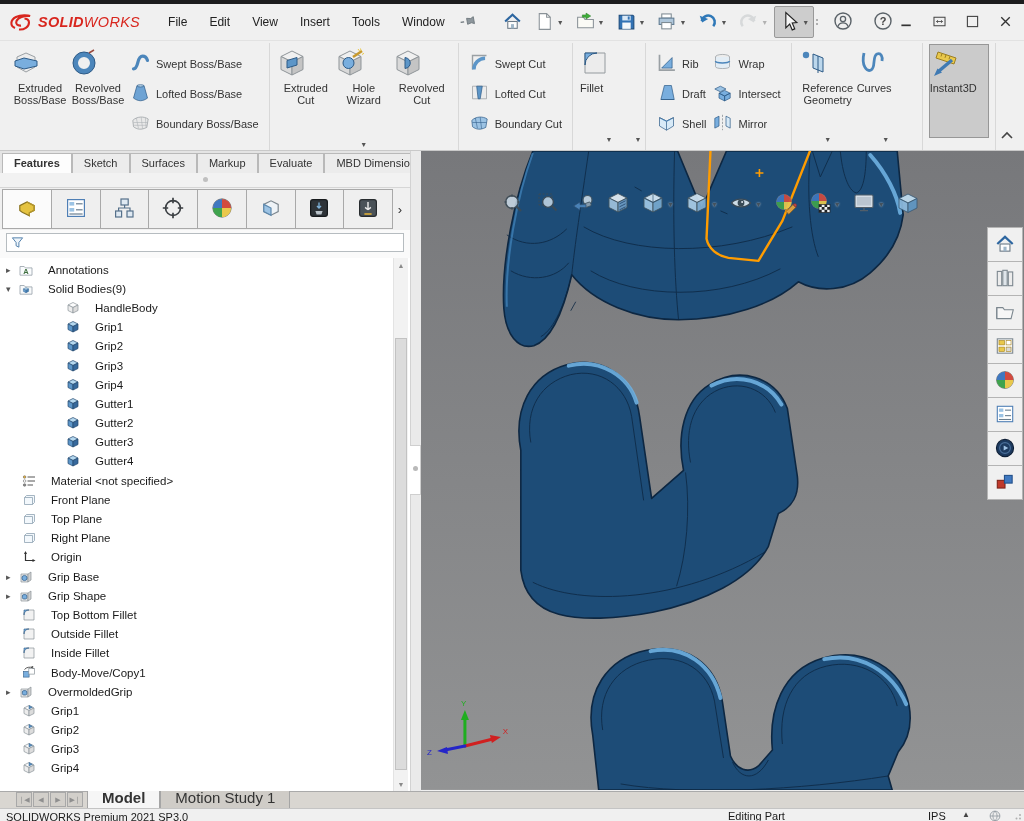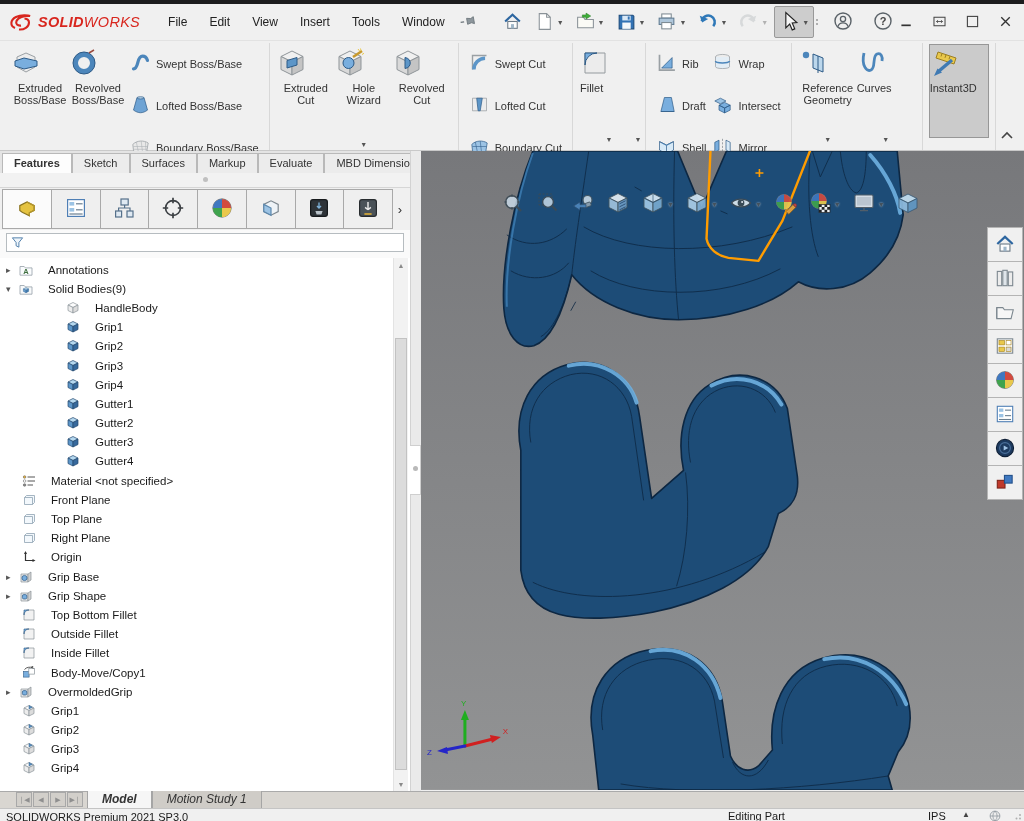--- a/index.html
+++ b/index.html
@@ -30,21 +30,21 @@
   #ribbon{position:relative;height:110px;display:flex;align-items:stretch;padding:2px 30px 0 4px;border-bottom:1px solid #c9c9c9;background:#f0f0f0;box-sizing:border-box;}
   .rgroup{position:relative;display:flex;align-items:flex-start;padding:2px 7px 14px 7px;border-right:1px solid #d8d8d8;}
   .bigcol{position:relative;height:92px;display:flex;flex-direction:column;align-items:center;}
   .rib-big{width:58px;display:flex;flex-direction:column;align-items:flex-start;padding-top:3px;}
   .rib-big .ric svg{width:30px;height:30px;}
   .rlab{text-align:center;line-height:1.12;font-size:11px;color:#333;margin-top:2px;}
   .bigcol.selected{background:#cbcbcb;outline:1px solid #979797;}
   .b-dd,.g-dd{font-size:7px;color:#555;}
   .b-dd{position:absolute;bottom:-6px;left:50%;transform:translateX(-50%);}
   .g-dd{position:absolute;bottom:2px;left:50%;transform:translateX(-50%);}
-  .rsmall-col{display:flex;flex-direction:column;gap:19px;padding-top:7px;margin:0 3px;}
+  .rsmall-col{display:flex;flex-direction:column;gap:7px;padding-top:7px;margin:0 3px;}
   .rib-small{display:flex;align-items:center;gap:5px;font-size:11px;color:#333;white-space:nowrap;}
   .rib-small .ric-s svg{width:21px;height:21px;}
   #ribcollapse{position:absolute;right:10px;bottom:8px;}
   
   #main{position:relative;height:640px;display:flex;}
   #lpanel{width:410px;display:flex;flex-direction:column;background:#f0f0f0;}
   #cmdtabs{height:22px;display:flex;align-items:flex-end;background:#e4e4e4;padding-left:2px;}
   .ctab{padding:3px 11px 4px;border:1px solid #b9b9b9;border-bottom:none;background:#ececec;color:#333;font-size:11px;white-space:nowrap;}
   .ctab.active{background:#fdfdfd;font-weight:bold;}
   #psplit{height:14px;background:#f2f2f2;border-bottom:1px solid #d6d6d6;}
@@ -80,21 +80,21 @@
   .hbtn{display:flex;align-items:center;}
   .hbtn svg{width:24px;height:24px;}
   .hdd{font-size:7px;color:#46525c;margin-left:2px;text-shadow:0 0 2px #cfd6db;}
   #taskpane{position:absolute;right:1px;top:77px;display:flex;flex-direction:column;}
   .tpbtn{width:34px;height:33px;background:#f0f0f0;border:1px solid #b4b4b4;margin-top:-1px;display:flex;align-items:center;justify-content:center;}
   .tpbtn svg{width:22px;height:22px;}
   
   #bottombar{height:16px;background:#d9d6d1;border-top:1px solid #aaa;display:flex;align-items:flex-end;}
   #navbtns{display:flex;gap:1px;margin:0 4px 1px 16px;}
   .nbtn{width:14px;height:13px;background:#d2cfca;border:1px solid #a8a8a8;color:#8f8f8f;font-size:7px;display:flex;align-items:center;justify-content:center;}
-  .btab{padding:1px 14px 2px;background:#cfccc7;border:1px solid #a5a5a5;border-bottom:none;font-size:12px;color:#333;font-style:italic;}
+  .btab{padding:1px 14px 2px;background:#cfccc7;border:1px solid #a5a5a5;border-bottom:none;font-size:15px;color:#333;}
   .btab.active{background:#f6f6f6;font-weight:bold;}
   #statusbar{position:relative;height:15px;background:#f0f0f0;border-top:1px solid #c4c4c4;font-size:11px;display:flex;align-items:center;padding:0 6px;}
   .sb-editing{position:absolute;left:728px;top:1px;}
   .sb-units{position:absolute;left:928px;top:1px;}
   .sb-caret{position:absolute;left:962px;top:1px;font-size:8px;color:#444;}
   .sb-tag{position:absolute;left:988px;top:0px;}
   .sb-tag svg{width:14px;height:14px;}
   .sb-grip{position:absolute;right:2px;bottom:1px;width:10px;height:10px;}
   .tlab{color:#1a1a1a;margin-left:10px;}
 </style>

